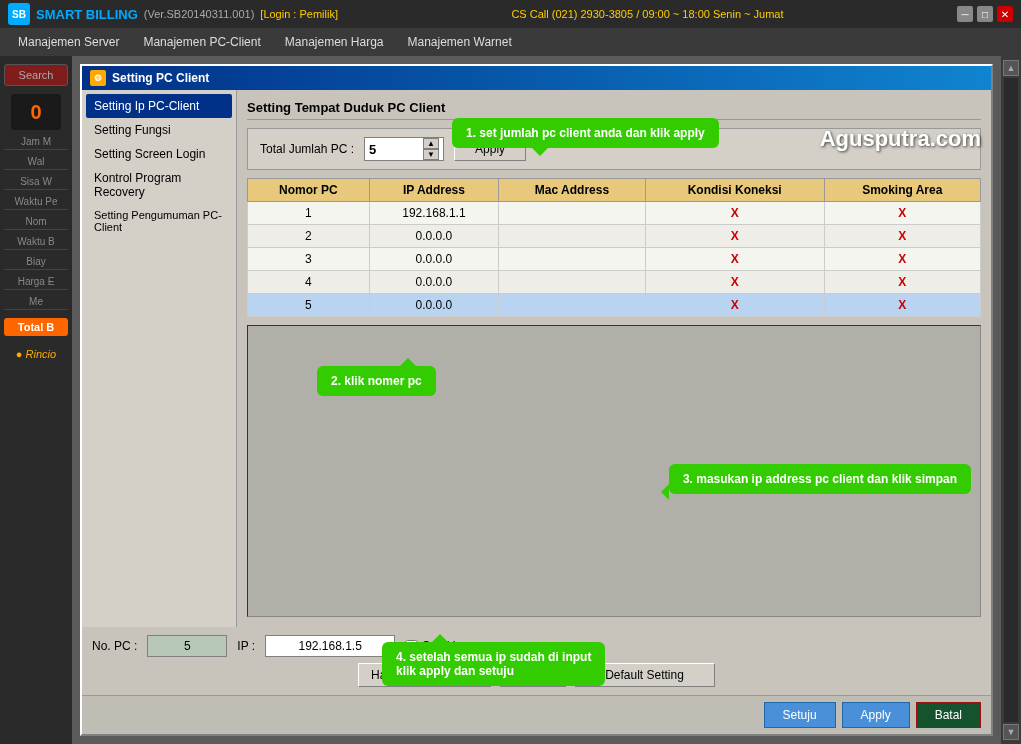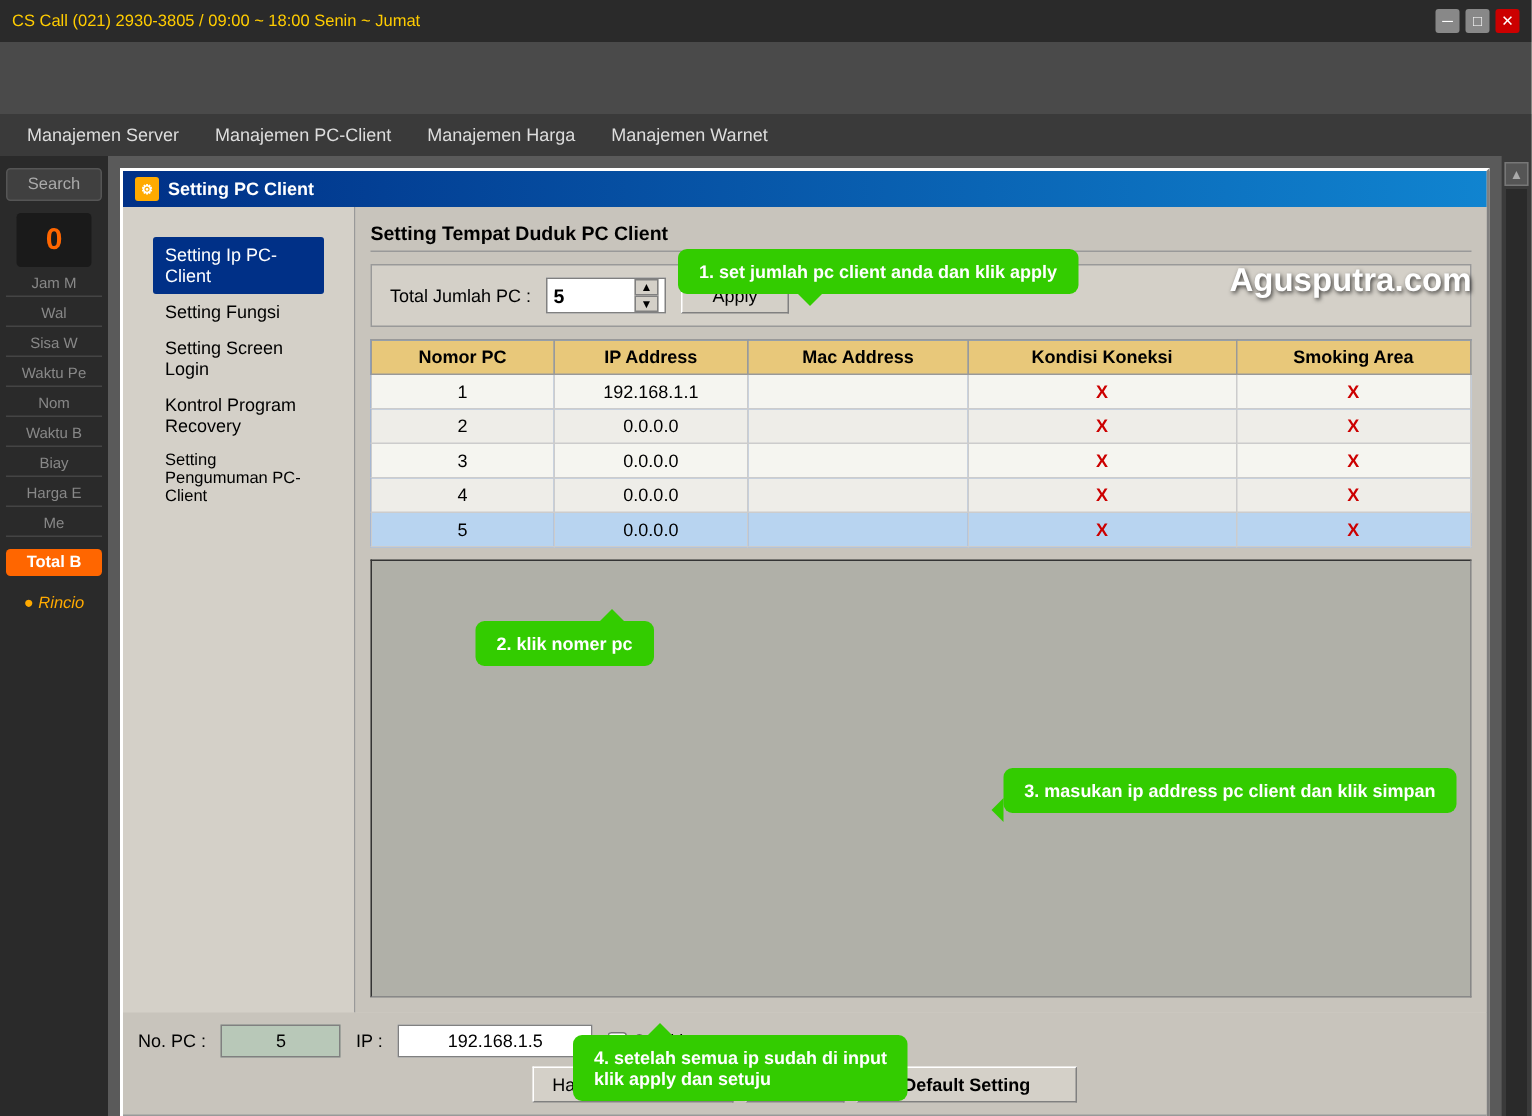--- a/index.html
+++ b/index.html
@@ -71,21 +71,20 @@
     .win-btn.close { background: #cc0000; }
 
     
     .menu-bar {
       background: #3a3a3a;
       height: 28px;
       display: flex;
       align-items: center;
       padding: 0 8px;
       gap: 4px;
-      margin-top: 48px;
     }
     .menu-item {
       color: #ddd;
       padding: 4px 10px;
       cursor: pointer;
       border-radius: 3px;
       font-size: 12px;
     }
 
     
@@ -98,21 +97,21 @@
     .left-sidebar {
       width: 72px;
       background: #2a2a2a;
       display: flex;
       flex-direction: column;
       align-items: center;
       padding: 8px 4px;
       gap: 4px;
     }
     .search-btn {
-      background: #404040;
+      background: #7f1d1d;
       color: #aaa;
       border: 1px solid #555;
       padding: 4px 8px;
       border-radius: 3px;
       font-size: 11px;
       cursor: pointer;
       width: 100%;
       text-align: center;
     }
     .counter-box {
@@ -197,21 +196,21 @@
     }
     .dialog-body {
       display: flex;
       flex: 1;
     }
 
     
     .dialog-nav {
       width: 155px;
       background: #d4d0c8;
-      padding: 20px;
+      padding: 4px;
       border-right: 1px solid #999;
     }
     .nav-item {
       padding: 5px 8px;
       cursor: pointer;
       color: #000;
       font-size: 12px;
       border-radius: 2px;
     }
     .nav-item.active {
@@ -491,20 +490,26 @@
       flex: 1;
       width: 14px;
       background: #2a2a2a;
       margin: 2px 0;
     }
   </style>
 </head>
 <body>
 
 <div class="top-bar">
+  <div class="top-bar-left">
+    <div class="logo-icon">SB</div>
+    <span class="logo-text">SMART BILLING</span>
+    <span style="color:#aaa; font-size:11px;">(Ver.SB20140311.001)</span>
+    <span style="color:#ffcc00; font-size:11px;">[Login : Pemilik]</span>
+  </div>
   <div class="top-bar-center">CS Call (021) 2930-3805 / 09:00 ~ 18:00 Senin ~ Jumat</div>
   <div class="top-bar-right">
     <div class="win-btn minimize">─</div>
     <div class="win-btn maximize">□</div>
     <div class="win-btn close">✕</div>
   </div>
 </div>
 
 <div class="menu-bar">
   <div class="menu-item">Manajemen Server</div>
@@ -650,21 +655,21 @@
             <span>192.168.1.5</span>
           </div>
           <div class="smoking-check">
             <input type="checkbox" style="">
             <span>Smoking area</span>
           </div>
         </div>
         <div class="bottom-row2">
           <button class="action-btn">Hapus Mac Address</button>
           <button class="action-btn">Simpan</button>
-          <button class="action-btn" style="padding: 4px 30px; font-weight: bold;">Default Setting</button>
+          <button class="action-btn" style="padding: 4px 30px;">Default Setting</button>
         </div>
       </div>
 
       <div class="dialog-footer">
         <button class="footer-btn setuju">Setuju</button>
         <button class="footer-btn apply">Apply</button>
         <button class="footer-btn batal">Batal</button>
       </div>
 
     </div>

